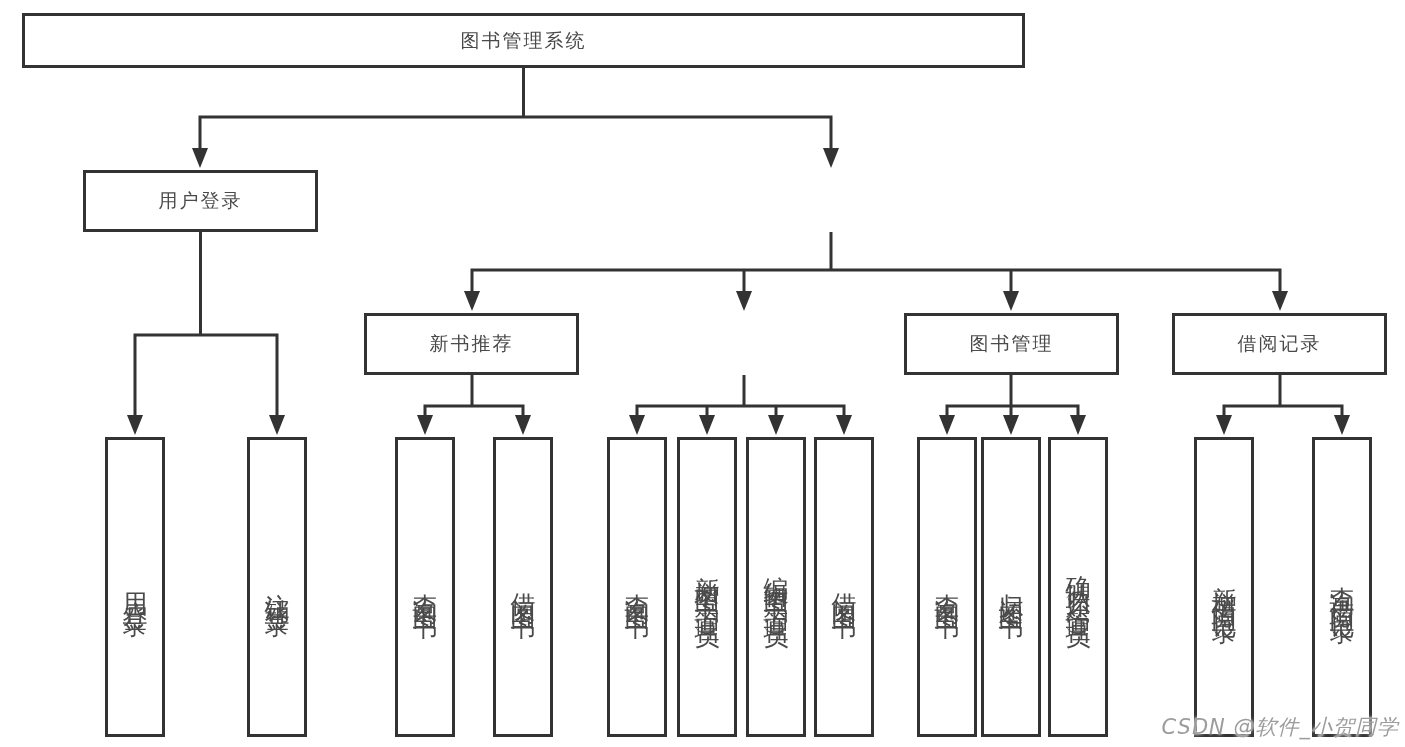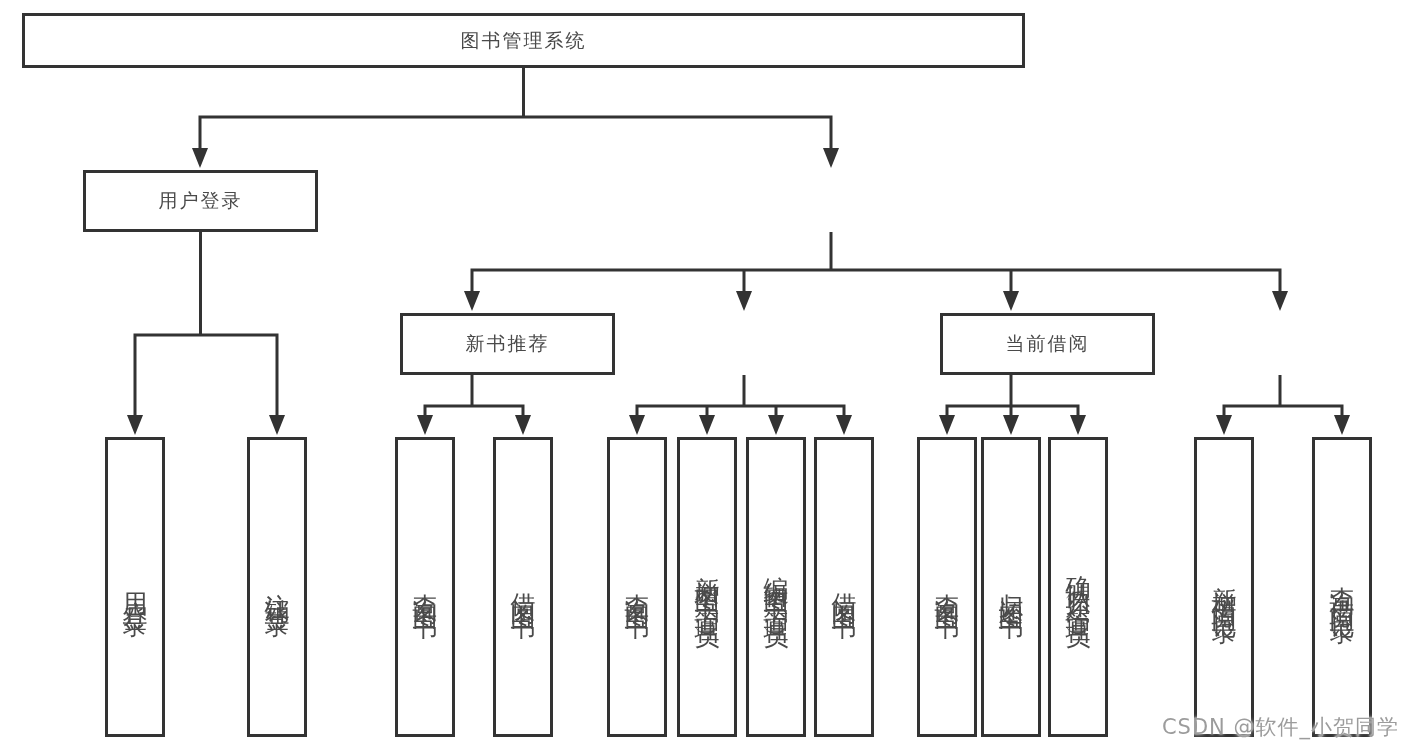--- a/index.html
+++ b/index.html
@@ -11,31 +11,31 @@
   svg.wires { position:absolute; left:0; top:0; z-index:1; }
   .wires path { stroke:var(--line); stroke-width:3; fill:none; }
   .wires polygon { fill:var(--line); stroke:none; }
   .node, .leaf {
     position:absolute; background:var(--boxbg); border:3px solid var(--line);
     box-sizing:border-box; display:flex; align-items:center; justify-content:center;
     z-index:2;
   }
   .node span { font-size:19px; color:var(--text); letter-spacing:2px; white-space:nowrap; }
   .l2 { top:170px; width:235px; height:62px; }
-  .l3 { top:313px; width:215px; height:62px;margin-left:36px; }
+  .l3 { top:313px; width:215px; height:62px; }
   .root { left:22px; top:13px; width:1003px; height:55px; }
   .leaf { top:437px; width:60px; height:300px; }
   .leaf span {
     writing-mode:vertical-rl; text-orientation:mixed;
     font-size:25px; letter-spacing:7px; color:var(--text); line-height:1;
   }
   .watermark {
     position:absolute; right:6px; bottom:6px; z-index:10;
     font-size:21px; color:var(--wm); letter-spacing:1px;
-    text-shadow:0 0 2px #ffffff, 0 0 4px #ffffff; white-space:nowrap;
+    text-shadow:0 0 2px #ffffff, 0 0 4px #ffffff; white-space:nowrap;font-style:italic;
   }
 </style>
 </head>
 <body>
 
 <div class="canvas">
 
   <svg class="wires" width="1405" height="747" viewBox="0 0 1405 747">
 
     <path d="M523.5 68 V117"></path>
@@ -89,21 +89,24 @@
   </div>
 
   <div class="node l2" style="left:83px">
     <span>用户登录</span>
   </div>
 
   <div class="node l3" style="left:364px">
     <span>新书推荐</span>
   </div>
   <div class="node l3" style="left:904px">
-    <span>当前借阅</span>
+    <span>图书管理</span>
+  </div>
+  <div class="node l3" style="left:1172px">
+    <span>借阅记录</span>
   </div>
 
   <div class="leaf" style="left:105px">
     <span>用户登录</span>
   </div>
   <div class="leaf" style="left:247px">
     <span>注销登录</span>
   </div>
 
   <div class="leaf" style="left:395px">

